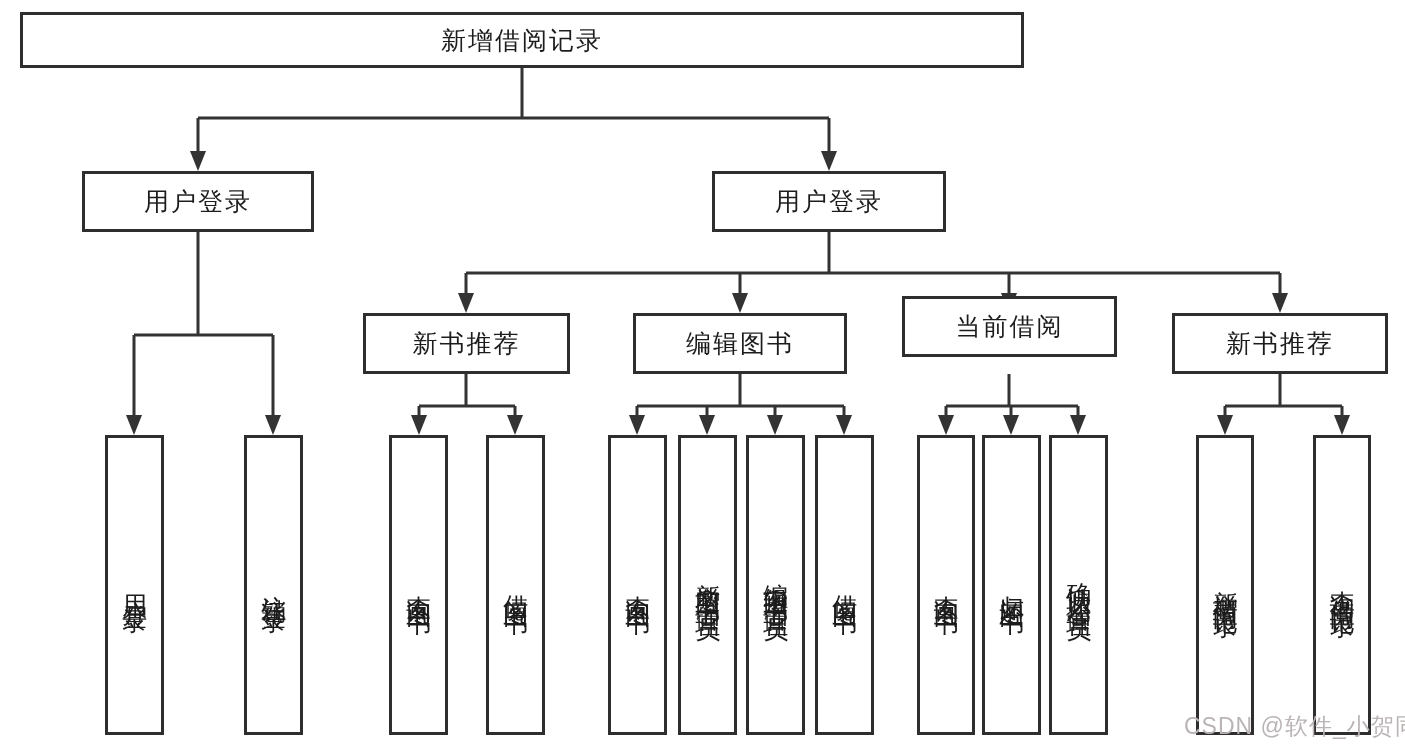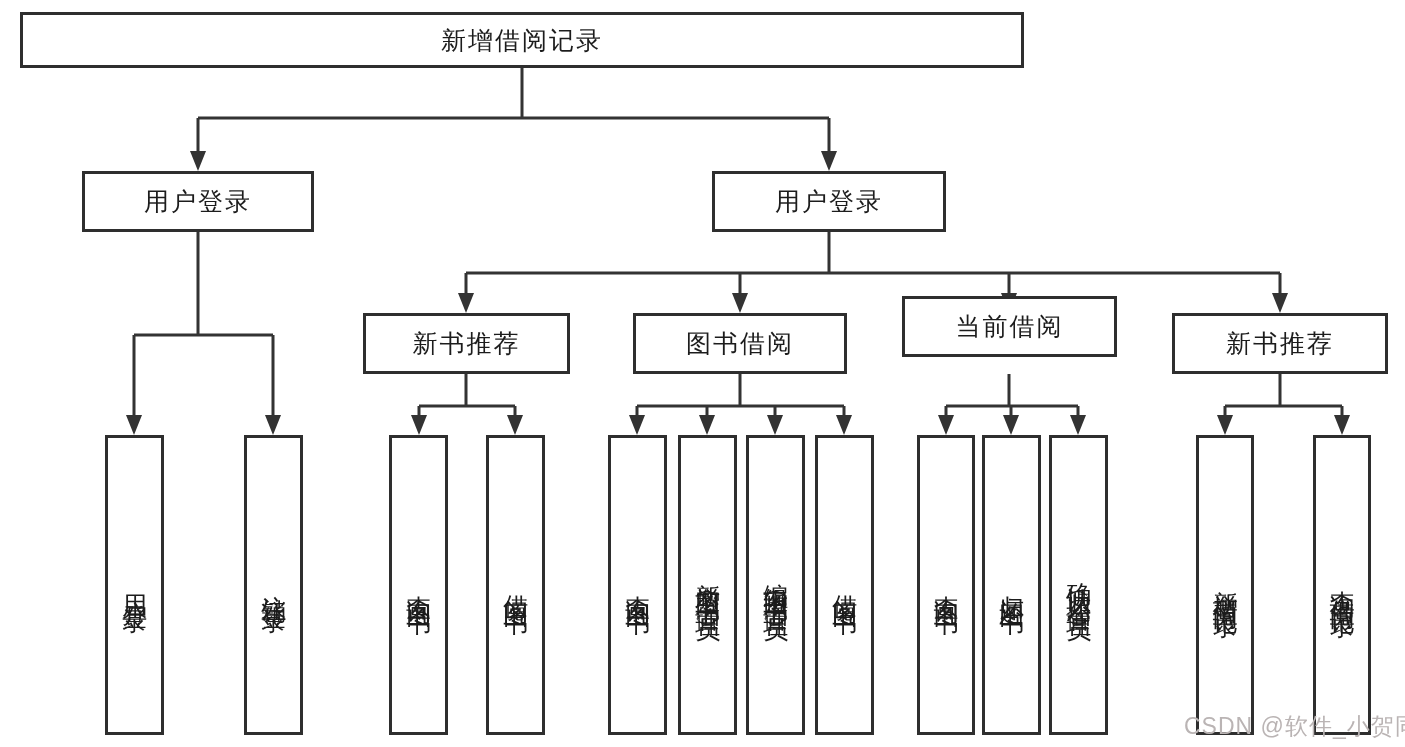--- a/index.html
+++ b/index.html
@@ -104,21 +104,21 @@
     <span>用户登录</span>
   </div>
   <div class="node h" style="left:712px; top:171px; width:234px; height:61px">
     <span>用户登录</span>
   </div>
 
   <div class="node h" style="left:363px; top:313px; width:207px; height:61px">
     <span>新书推荐</span>
   </div>
   <div class="node h" style="left:633px; top:313px; width:214px; height:61px">
-    <span>图书借阅</span>
+    <span>编辑图书</span>
   </div>
   <div class="node h" style="left:902px; top:296px; width:215px; height:61px">
     <span>当前借阅</span>
   </div>
   <div class="node h" style="left:1172px; top:313px; width:216px; height:61px">
     <span>新书推荐</span>
   </div>
 
   <div class="node v" style="left:105px; top:435px; width:59px; height:300px">
     <span>用户登录</span>

